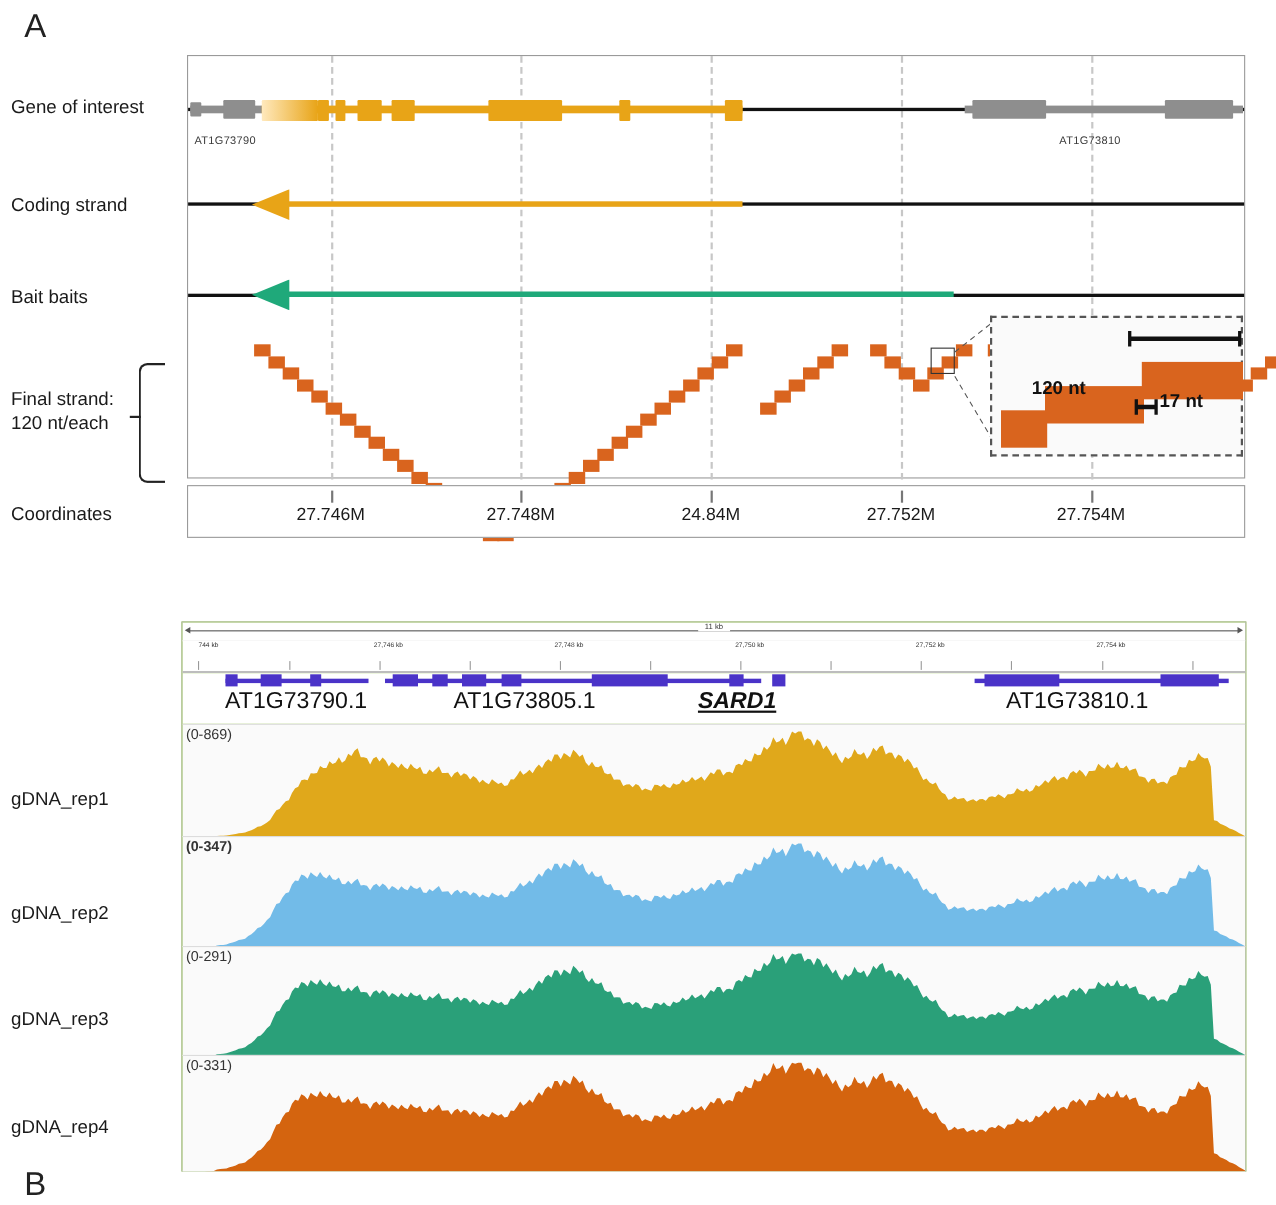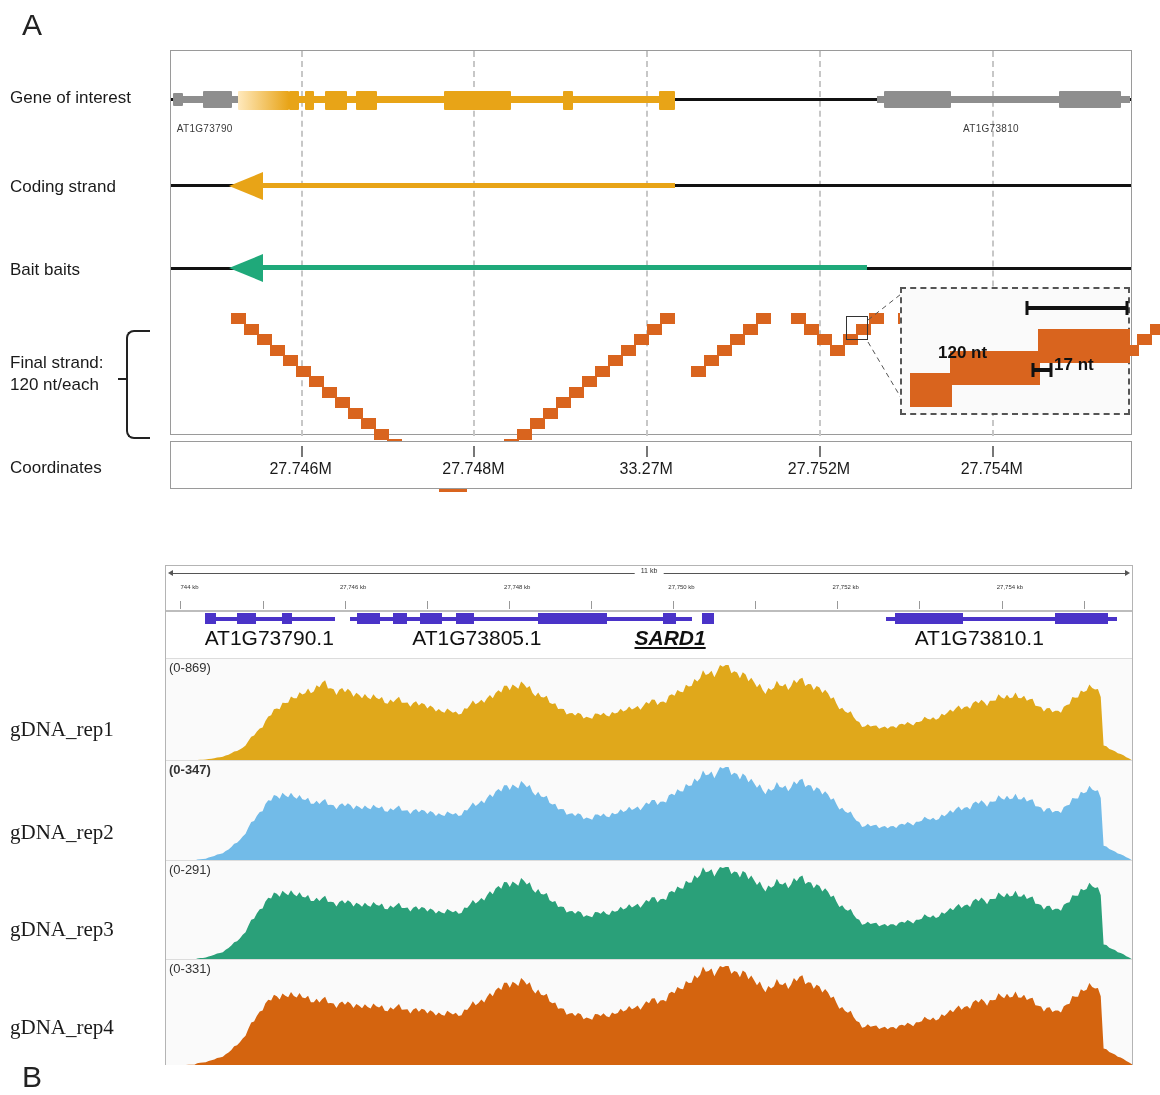--- a/index.html
+++ b/index.html
@@ -77,21 +77,21 @@
   #generow{position:absolute;left:0;top:46px;width:100%;height:46px;background:#fff;}
   .bgene-line{position:absolute;height:4px;background:#4a33c8;top:5px;}
   .bgene-exon{position:absolute;height:11px;background:#4a33c8;top:1px;}
   .bgene-label{position:absolute;top:14px;font-size:21px;color:#111;white-space:nowrap;}
   .bgene-label.ital{font-style:italic;font-weight:bold;}
 
   .track{position:absolute;left:0;width:100%;border-top:1px solid #dcdcdc;
         background:#fafafa;overflow:hidden;}
   .track-range{position:absolute;left:3px;top:1px;font-size:13px;color:#333;z-index:3;}
   .track-svg{position:absolute;left:0;bottom:0;width:100%;}
-  .tracklabel{position:absolute;left:10px;font-size:21px;color:#1a1a1a;font-family:Liberation Serif, serif;}
+  .tracklabel{position:absolute;left:10px;font-size:17px;color:#1a1a1a;}
 </style>
 </head>
 <body>
 
 <div id="panelA">
   <div class="panel-letter" id="panelA-letter">A</div>
 
   <div class="rowlabel" id="lbl-gene">Gene of interest</div>
   <div class="rowlabel" id="lbl-coding">Coding strand</div>
   <div class="rowlabel" id="lbl-bait">Bait baits</div>
@@ -241,21 +241,21 @@
     </svg>
     <div class="inset-label" style="left:152px;top:66px;text-align:right;">17 nt</div>
   </div>
 
   <div id="panelA-coordbox">
       <div class="tickmark" style="left: 13.5%;"></div>
       <div class="ticklabel" style="left: 13.5%;">27.746M</div>
       <div class="tickmark" style="left: 31.5%;"></div>
       <div class="ticklabel" style="left: 31.5%;">27.748M</div>
       <div class="tickmark" style="left: 49.5%;"></div>
-      <div class="ticklabel" style="left: 49.5%;">33.27M</div>
+      <div class="ticklabel" style="left: 49.5%;">24.84M</div>
       <div class="tickmark" style="left: 67.5%;"></div>
       <div class="ticklabel" style="left: 67.5%;">27.752M</div>
       <div class="tickmark" style="left: 85.5%;"></div>
       <div class="ticklabel" style="left: 85.5%;">27.754M</div>
     </div>
 </div>
 
 <div id="panelB">
   <div class="panel-letter" id="panelB-letter">B</div>
 

